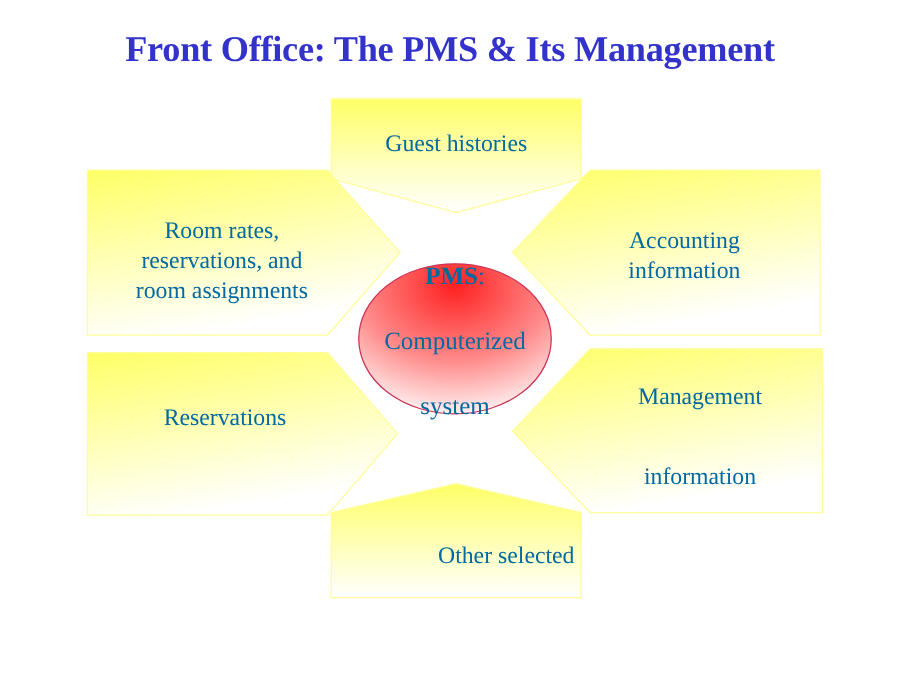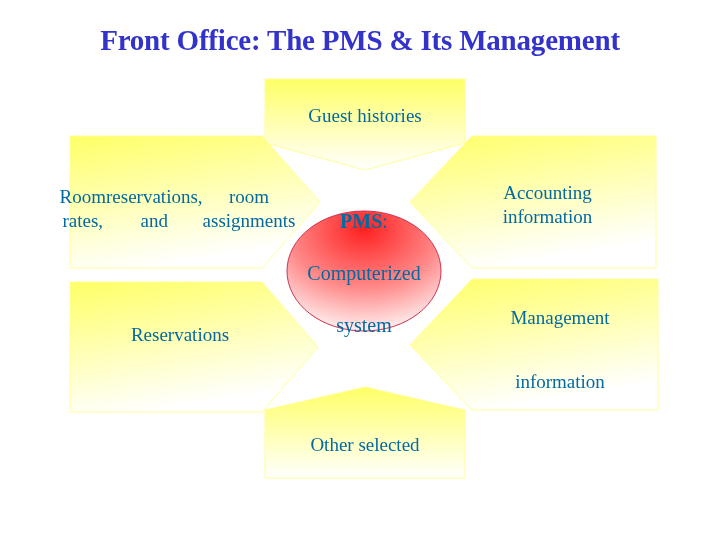--- a/index.html
+++ b/index.html
@@ -50,41 +50,41 @@
 
   <polygon points="265,410 365,387 465,410 465,478 265,478" fill="url(#yg)" stroke="#ffff99" stroke-width="1"></polygon>
 
   <ellipse cx="364" cy="271" rx="77" ry="60" fill="url(#rg)" stroke="#cc3355" stroke-width="1"></ellipse>
 </svg>
 
 <div class="label" style="left:265px; top:100px; width:200px; height:32px;">
   <span>Guest histories</span>
 </div>
 
-<div class="label" style="left:80px; top:165px; width:195px; height:88px; flex-direction:row;text-align:center;">
+<div class="label" style="left:80px; top:165px; width:195px; height:88px; flex-direction:column;text-align:center;">
   <span>Room rates,</span>
   <span>reservations, and</span>
   <span>room assignments</span>
 </div>
 
 <div class="label" style="left:460px; top:177px; width:175px; height:56px; flex-direction:column;">
   <span>Accounting</span>
   <span>information</span>
 </div>
 
 <div class="label" style="left:80px; top:321px; width:200px; height:28px;">
   <span>Reservations</span>
 </div>
 
 <div class="label" style="left:470px; top:306px; width:180px; height:88px; flex-direction:column;gap:40px;">
   <span>Management</span>
   <span>information</span>
 </div>
 
-<div class="label" style="left:265px; top:416px; width:200px; height:58px; flex-direction:column;">
+<div class="label" style="left:265px; top:416px; width:200px; height:58px; flex-direction:column;padding-left:40px;">
   <span>Other selected</span>
 </div>
 
 <div class="label" style="left:284px; top:233px; width:160px; height:80px; flex-direction:column; font-size:20px; line-height:26px;gap:26px;">
   <span><b>PMS</b><span>:</span></span>
   <span>Computerized</span>
   <span>system</span>
 </div>
 
 </body></html>

